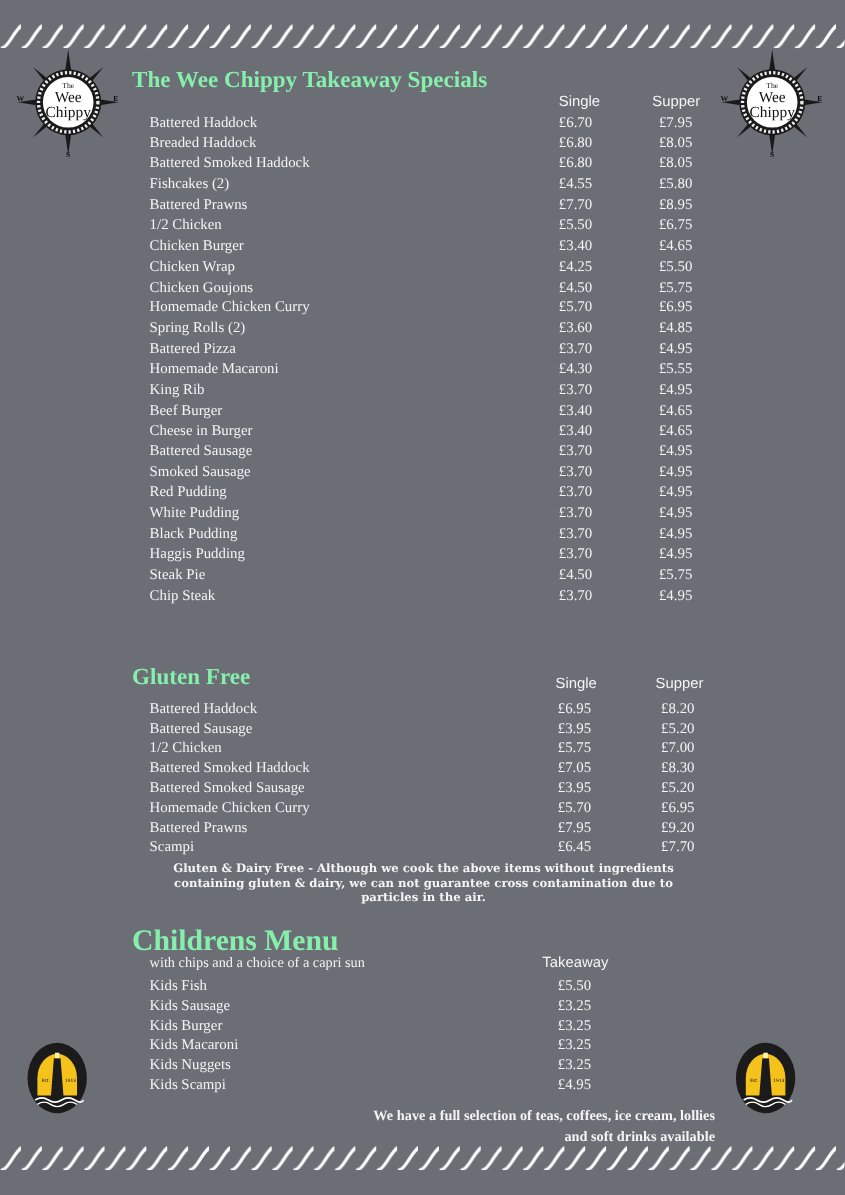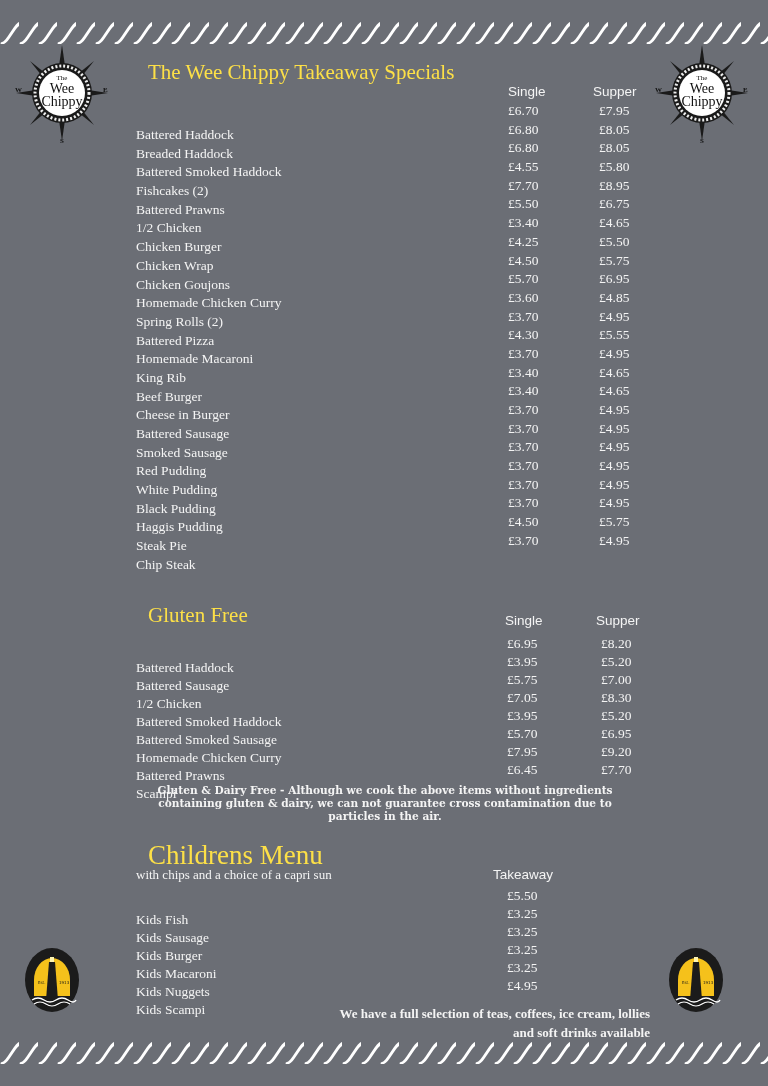--- a/index.html
+++ b/index.html
@@ -12,30 +12,30 @@
   .rope svg { display:block; }
 
   .logo { position:absolute; width:100px; height:100px; }
   .logo-left { left:12px; top:43px; }
   .logo-right { left:652px; top:43px; }
 
   .nffb { position:absolute; width:56px; height:70px; }
   .nffb-left { left:24px; top:946px; }
   .nffb-right { left:668px; top:946px; }
 
-  .section-title { position:absolute; left:148px; font-weight:normal; color:#fde047; }
+  .section-title { position:absolute; left:120px; font-weight:bold; color:#86efac; }
   #title-main { top:60px; font-family:"Liberation Serif", serif; font-size:21px; }
   #title-gf { top:603px; font-size:21px; font-family:"Liberation Serif", serif; }
   #title-kids { top:840px; font-size:27px; font-family:"Liberation Serif", serif; }
 
   .col-head { position:absolute; font-family:Liberation Sans, sans-serif; font-size:13.5px; }
 
   .rows { position:absolute; left:136px; width:520px; }
   .row { position:relative; height:18.7px; font-family:"Liberation Serif", serif; font-size:13.5px; line-height:18.7px; }
-  .row .name { position:absolute; left:0;margin-top:24px; }
+  .row .name { position:absolute; left:0; }
   .row .single { position:absolute; left:372px; }
   .row .supper { position:absolute; left:463px; }
   .gf .row { height:18px; line-height:18px; }
   .gf .row .single { left:371px; }
   .gf .row .supper { left:465px; }
   .kids .row { height:18px; line-height:18px; }
   .kids .row .single { left:371px; }
 
   .note { position:absolute; left:136px; width:498px; top:784px; text-align:center;
           font-family:"DejaVu Serif", serif; font-weight:bold; font-size:10.6px; line-height:13px; }

